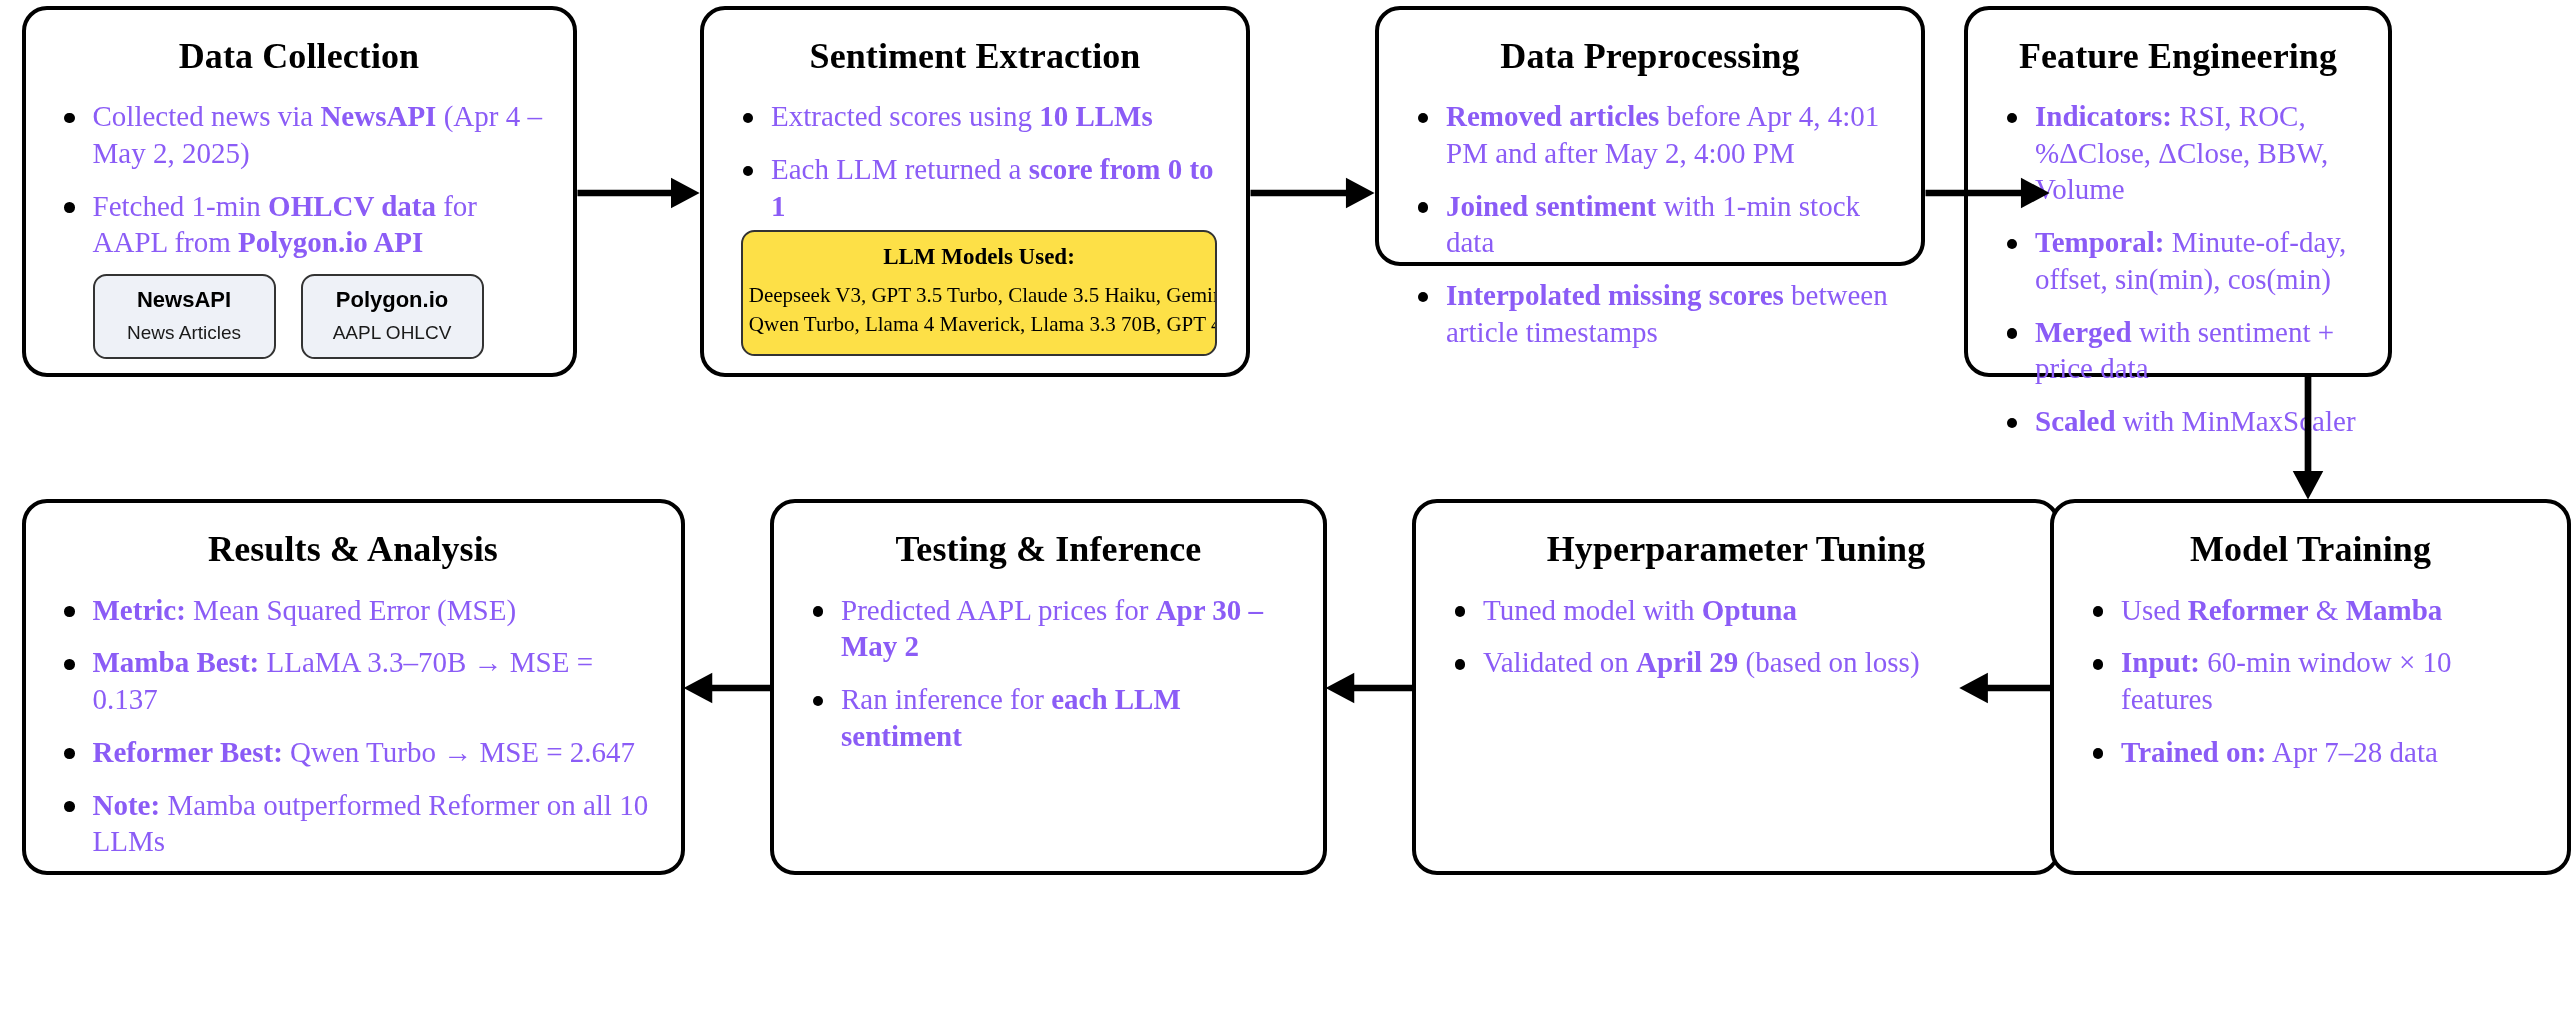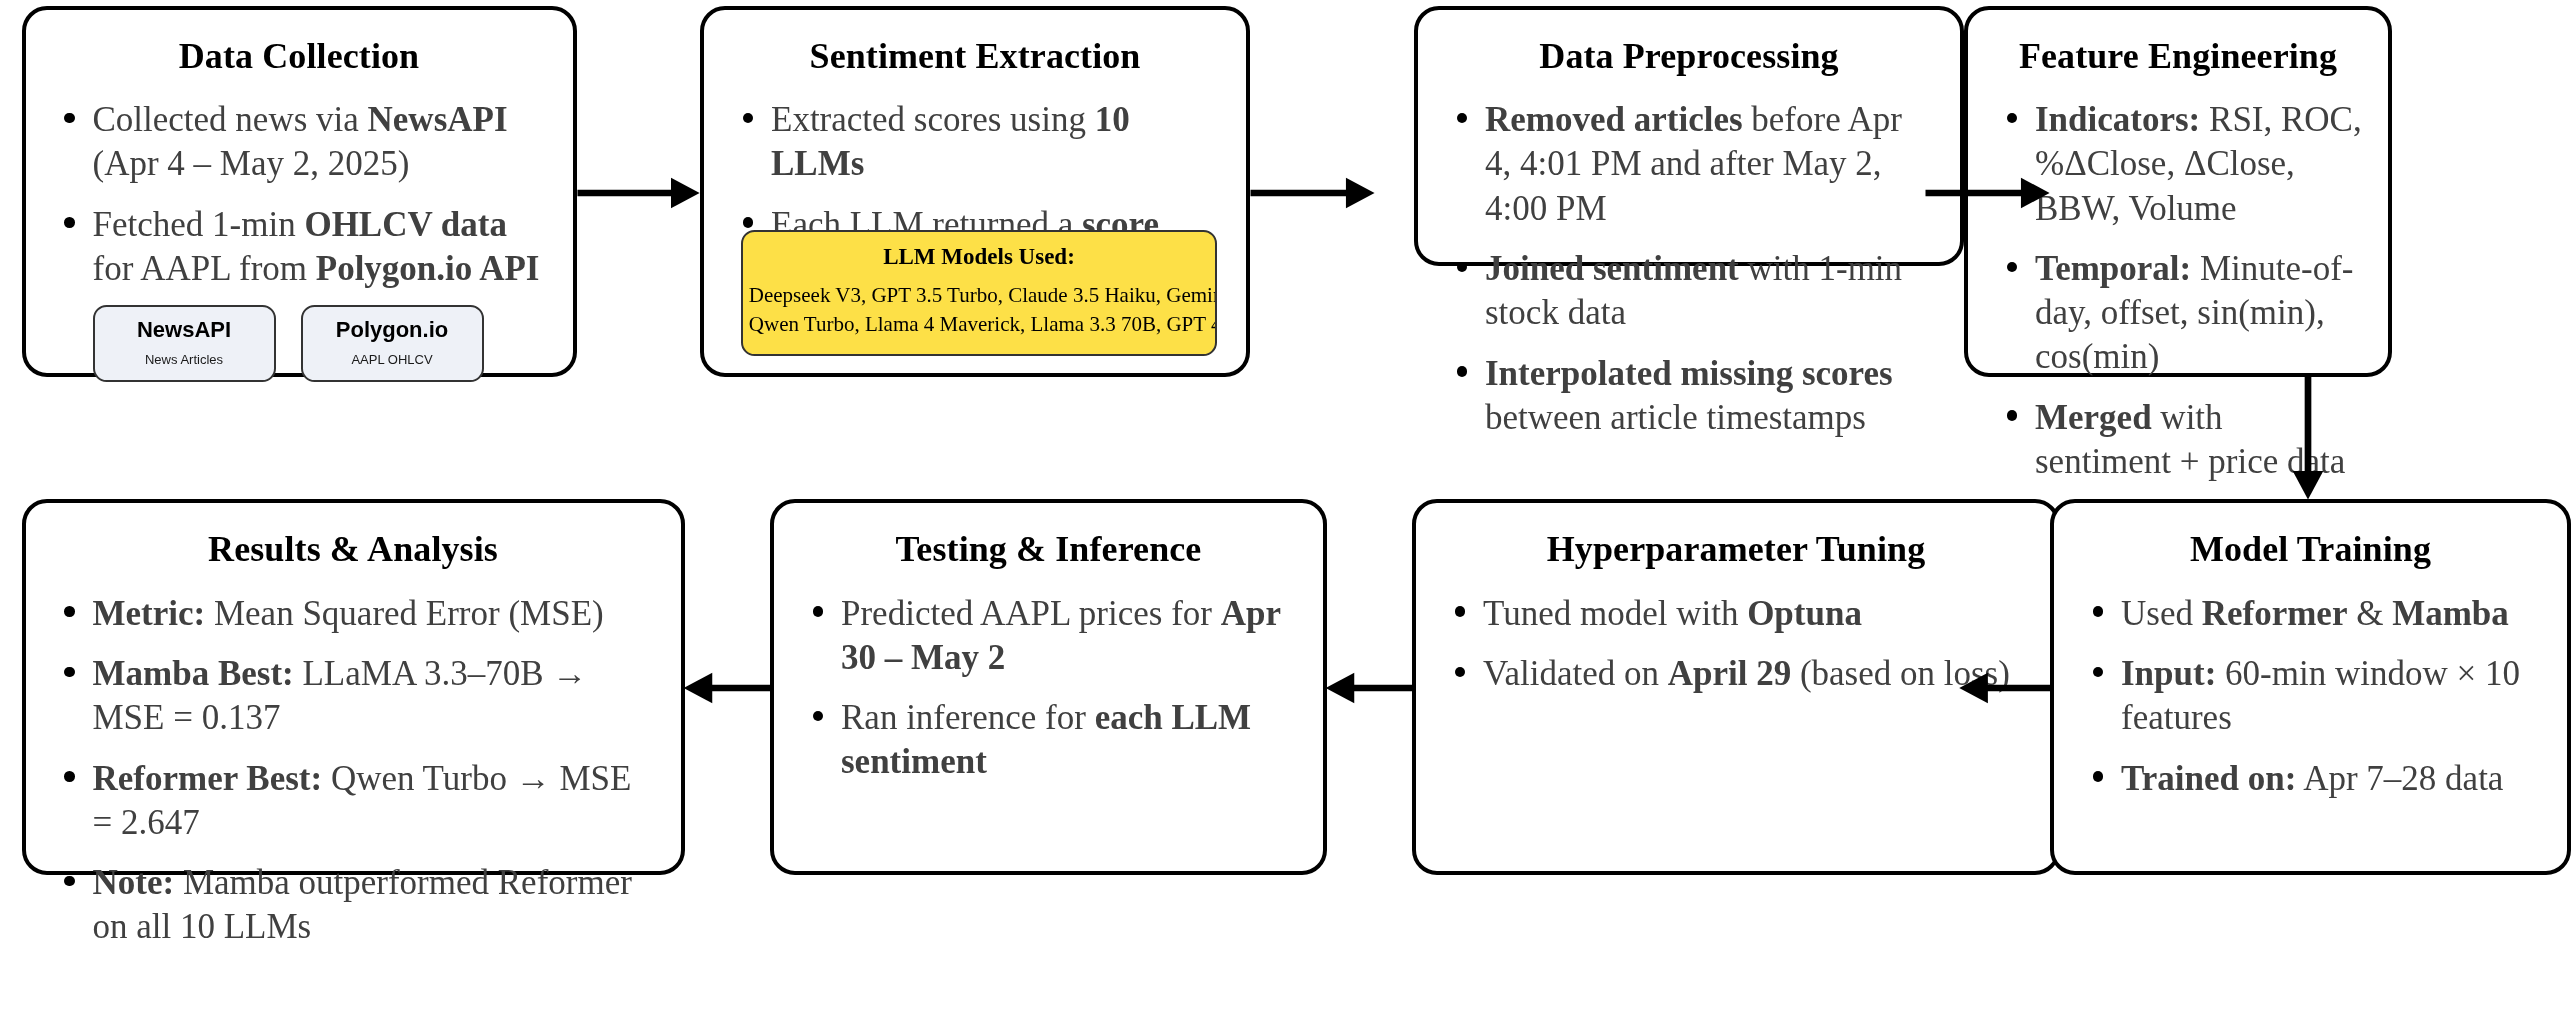--- a/index.html
+++ b/index.html
@@ -48,23 +48,23 @@
   .bullets {
     list-style: none;
     margin: 0;
     padding: 0;
   }
 
   .bullets li {
     position: relative;
     padding-left: 42px;
     margin-bottom: 16.4px;
-    font-size: 35px;
+    font-size: 29px;
     line-height: 1.26;
-    color: #404040;
+    color: #8b5cf6;
   }
   .bullets li:last-child { margin-bottom: 0; }
 
   .bullets li::before {
     content: "";
     position: absolute;
     left: 13.5px;
     top: 14.5px;
     width: 10.6px;
     height: 10.6px;
@@ -92,21 +92,21 @@
     font-family: "Liberation Sans", "DejaVu Sans", sans-serif;
   }
   .badge-title {
     font-weight: bold;
     font-size: 22px;
     line-height: 1.2;
     color: #000000;
     margin-bottom: 8.7px;
   }
   .badge-sub {
-    font-size: 13px;
+    font-size: 19px;
     line-height: 1.2;
     color: #1a1a1a;
   }
 
   
   .llm-panel {
     box-sizing: border-box;
     position: absolute;
     left: 37px;
     top: 220px;
@@ -173,21 +173,21 @@
           <li><span>Each LLM returned a </span><span class="b">score from 0 to 1</span></li>
         </ul>
       </div>
     <div class="llm-panel">
       <div class="llm-head">LLM Models Used:</div>
       <div class="llm-line">Deepseek V3, GPT 3.5 Turbo, Claude 3.5 Haiku, Gemini 2.0 Flash, Mistral 8B,</div>
       <div class="llm-line">Qwen Turbo, Llama 4 Maverick, Llama 3.3 70B, GPT 4o Mini, GPT 4.1 Mini</div>
     </div>
   </div>
 
-  <div class="node" style="left:1406px; top:5.8px; width:550px; height:260px;">
+  <div class="node" style="left:1367px; top:5.8px; width:550px; height:260px;">
     <div class="node-title">Data Preprocessing</div>
     <div>
         <ul class="bullets">
           <li><span class="b">Removed articles</span><span> before Apr 4, 4:01 PM and after May 2, 4:00 PM</span></li>
           <li><span class="b">Joined sentiment</span><span> with 1-min stock data</span></li>
           <li><span class="b">Interpolated missing scores</span><span> between article timestamps</span></li>
         </ul>
       </div>
   </div>
 

